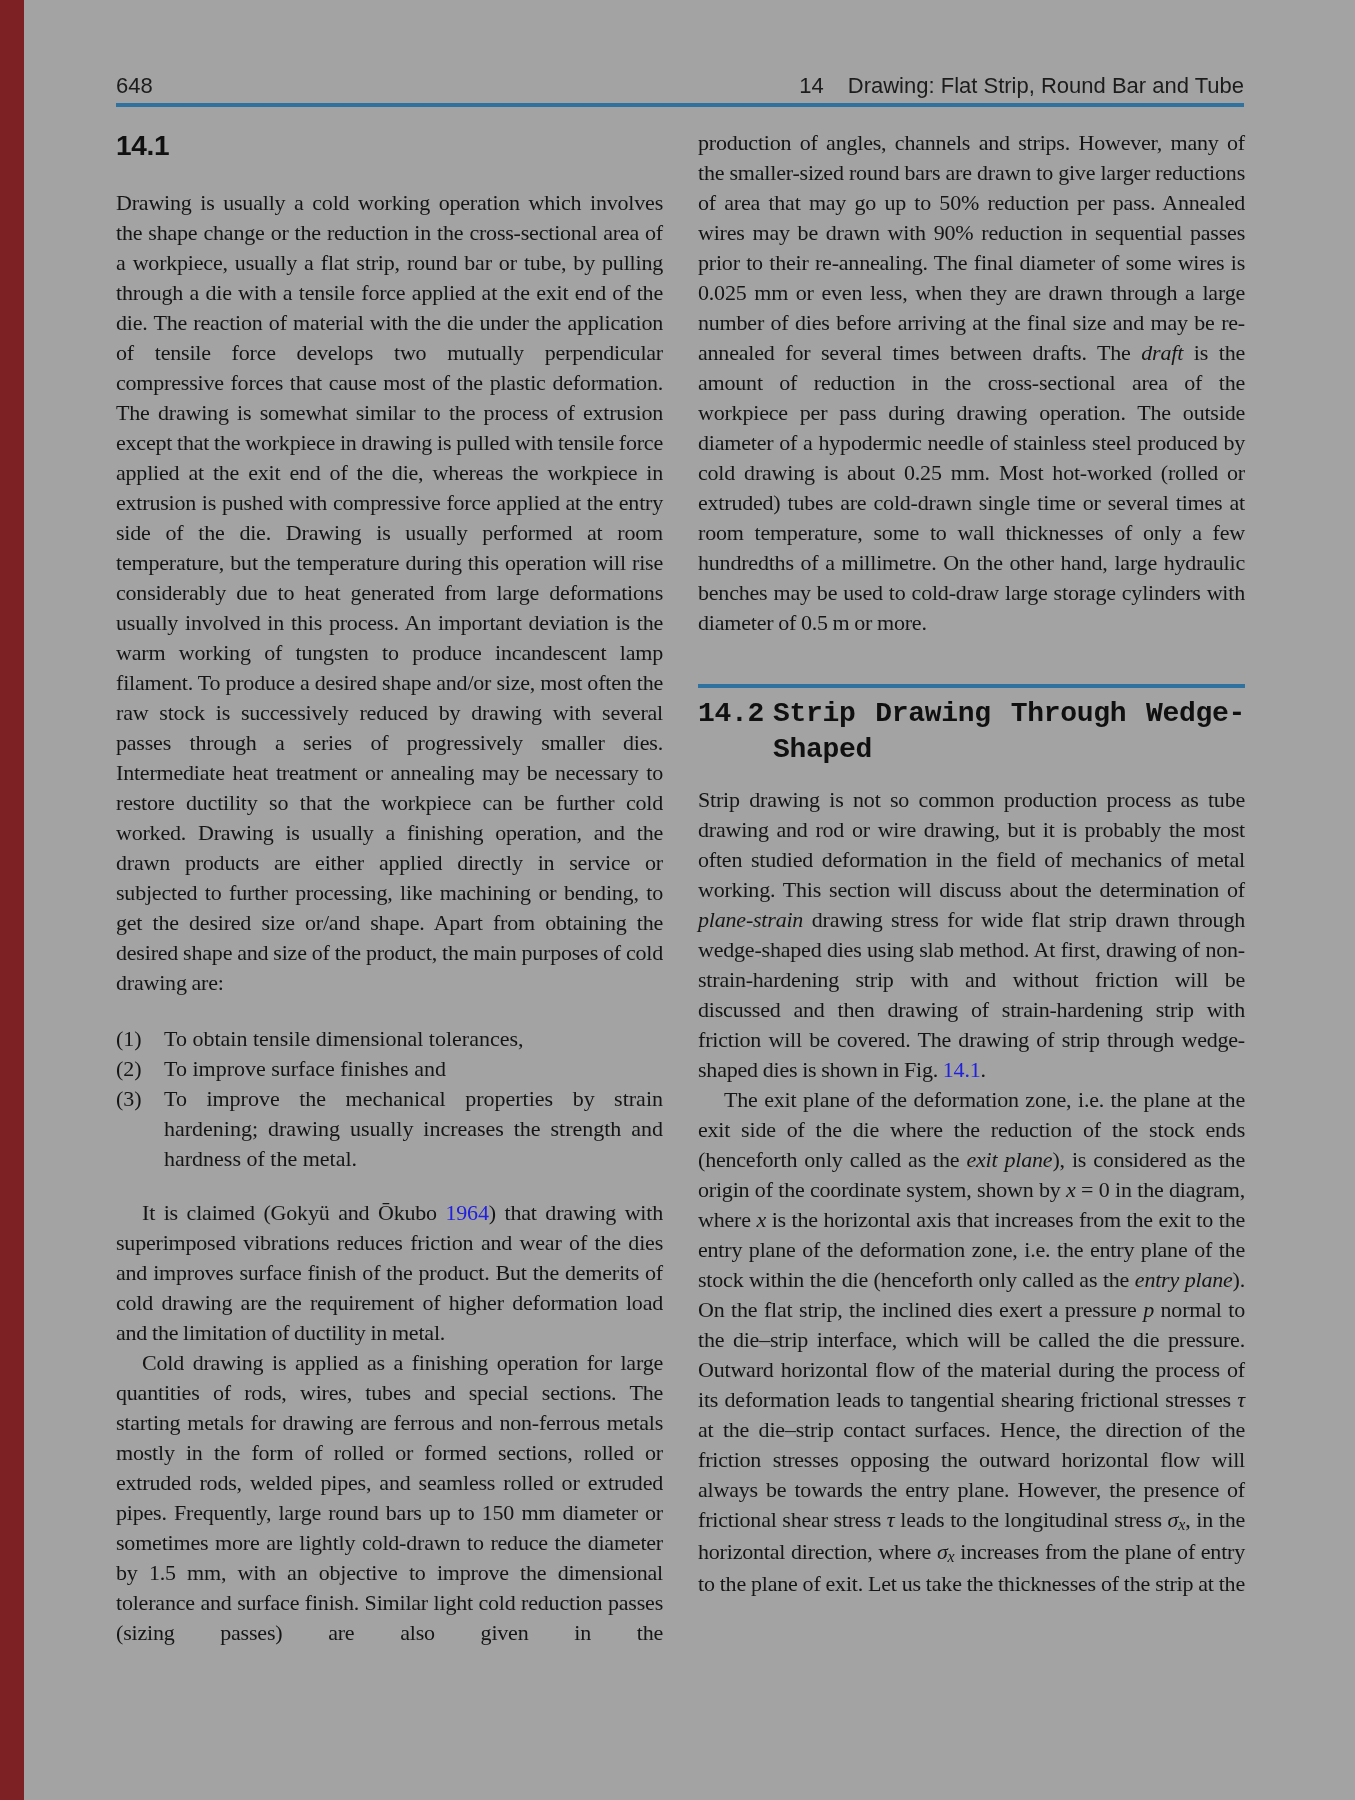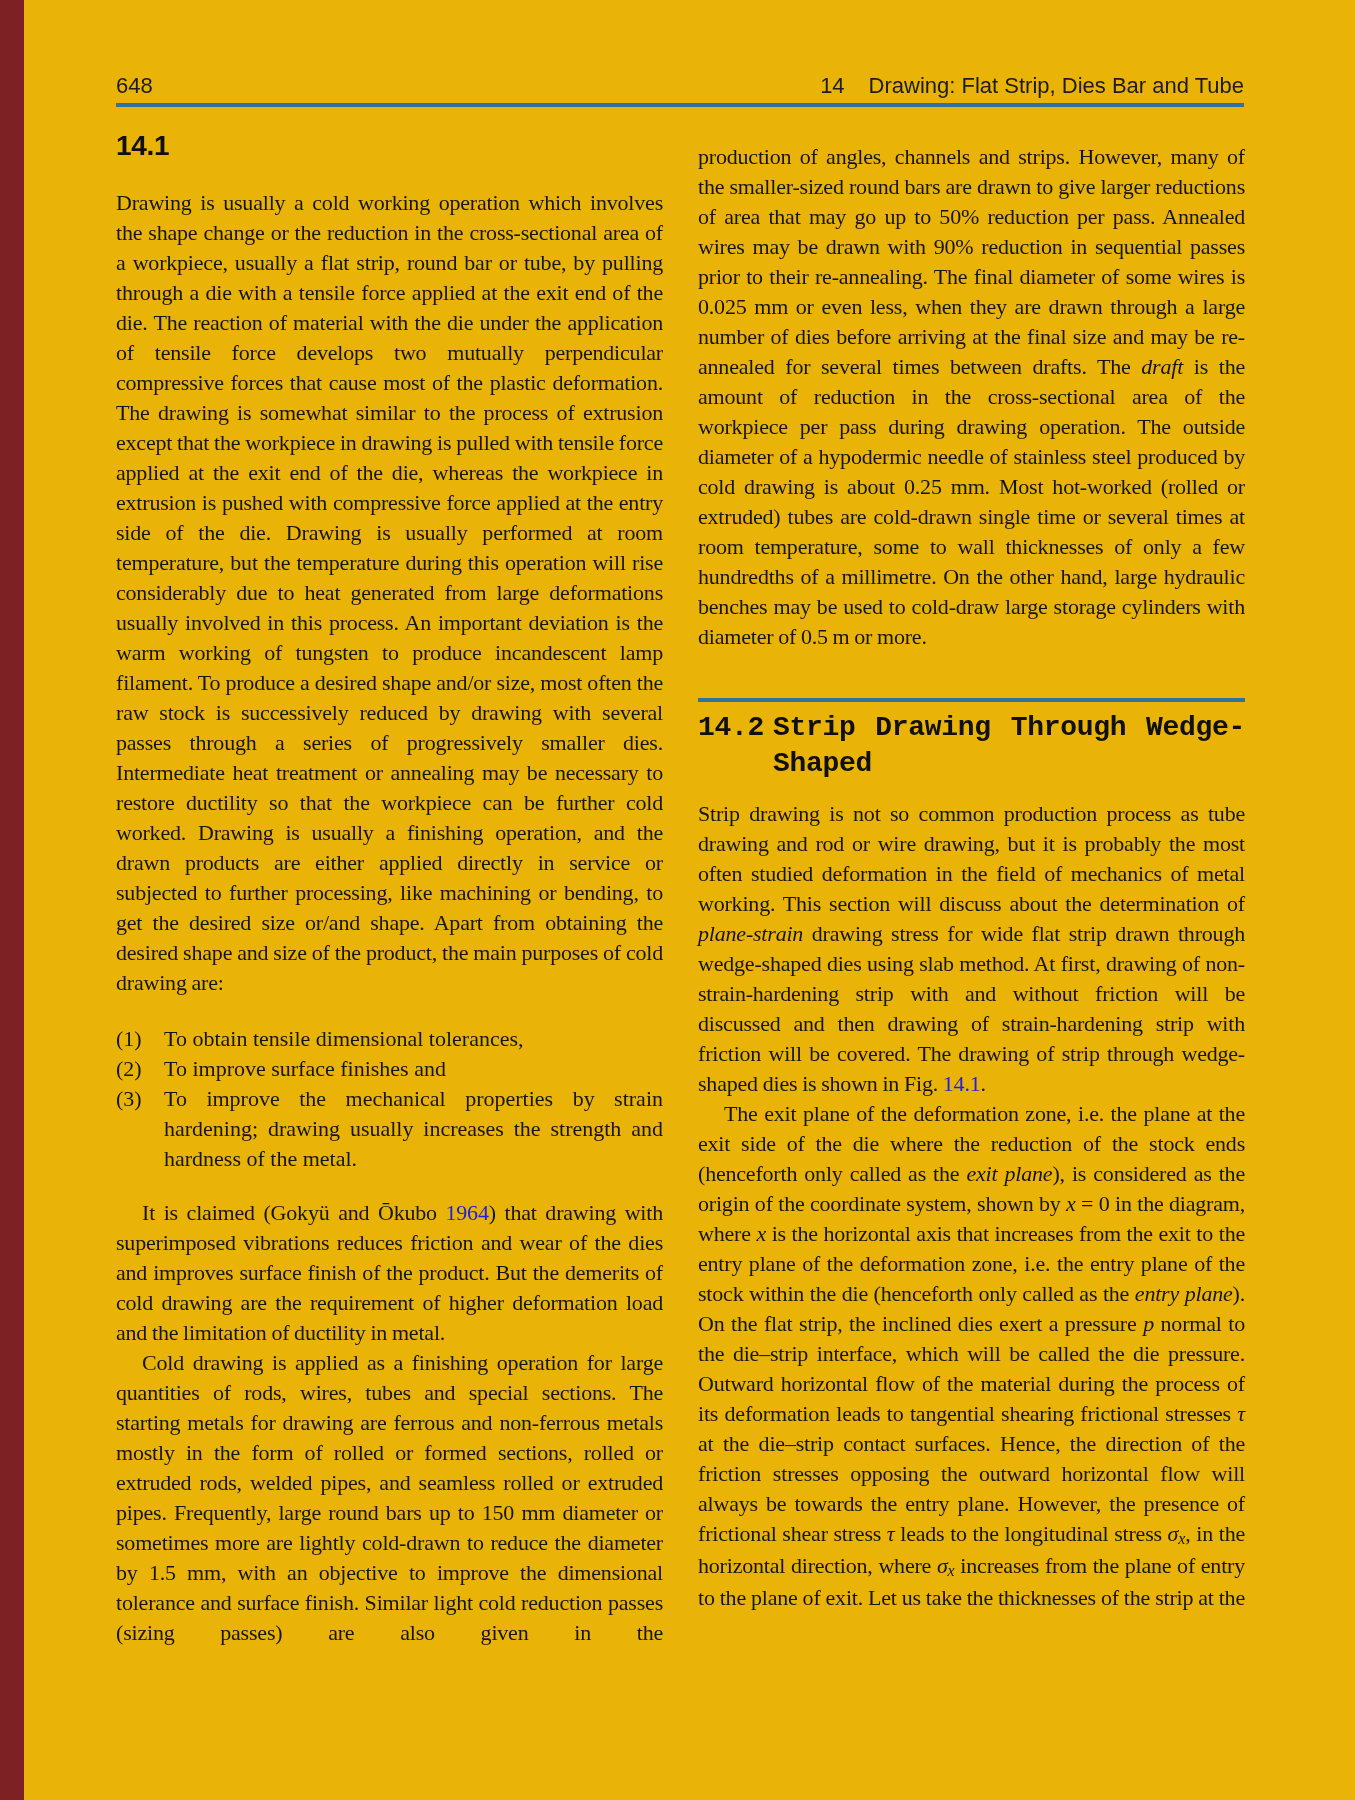--- a/index.html
+++ b/index.html
@@ -1,19 +1,19 @@
 <!DOCTYPE html>
 <html style="--rule_blue: #2f719f; --link_blue: #2020dd; --edge_bar_red: #7e2124;"><head>
 <meta charset="utf-8">
 <style>
   html,body { margin:0; padding:0; background:#e8e8e8; }
   .page {
     position:relative;
     width:1355px; height:1800px;
-    background:#eab308;
+    background:#a3a3a3;
     overflow:hidden;
     font-family:"Liberation Serif", serif;
     color:#151515;
   }
   .edge-bar {
     position:absolute; left:0; top:0; bottom:0;
     width:24px;
     background:var(--edge_bar_red, #7e2124);
   }
   .running-header {
@@ -48,21 +48,21 @@
   .body {
     margin:0;
     font-size:22px; line-height:30px;
     text-align:justify;
     letter-spacing:-0.2px;
     word-spacing:-0.5px;
   }
   .indent { text-indent:26px; }
   .runover { text-align-last:justify; }
   .p-first { min-height:771px; }
-  .rp1 { min-height:540px;margin-top:14px; }
+  .rp1 { min-height:540px; }
 
   .list { margin:26px 0 24px 0; font-size:22px; line-height:30px; }
   .li { display:flex; }
   .li-m { width:48px; flex-shrink:0; }
   .li-t { flex:1; text-align:justify; }
 
   .sec-rule {
     height:4px; margin:16px 0 8px 0;
     background:var(--rule_blue, #2f719f);
   }
@@ -79,21 +79,21 @@
 </head>
 <body>
 
 <div class="page">
   <div class="edge-bar"></div>
 
   <div class="running-header">
     <span>648</span>
     <span class="chap">
       <span>14</span>
-      <span>Drawing: Flat Strip, Dies Bar and Tube</span>
+      <span>Drawing: Flat Strip, Round Bar and Tube</span>
     </span>
   </div>
   <div class="head-rule"></div>
 
   <div class="col col-left">
     <h2 class="sec-head">
       <span class="sec-num">14.1</span>
     </h2>
     <p class="body p-first"><span>Drawing is usually a cold working operation which involves the shape change or the reduction in the cross-sectional area of a workpiece, usually a flat strip, round bar or tube, by pulling through a die with a tensile force applied at the exit end of the die. The reaction of material with the die under the application of tensile force develops two mutually perpendicular compressive forces that cause most of the plastic deformation. The drawing is somewhat similar to the process of extrusion except that the workpiece in drawing is pulled with tensile force applied at the exit end of the die, whereas the workpiece in extrusion is pushed with compressive force applied at the entry side of the die. Drawing is usually performed at room temperature, but the temperature during this operation will rise considerably due to heat generated from large deformations usually involved in this process. An important deviation is the warm working of tungsten to produce incandescent lamp filament. To produce a desired shape and/or size, most often the raw stock is successively reduced by drawing with several passes through a series of progressively smaller dies. Intermediate heat treatment or annealing may be necessary to restore ductility so that the workpiece can be further cold worked. Drawing is usually a finishing operation, and the drawn products are either applied directly in service or subjected to further processing, like machining or bending, to get the desired size or/and shape. Apart from obtaining the desired shape and size of the product, the main purposes of cold drawing are:</span></p>
     <div class="list">

